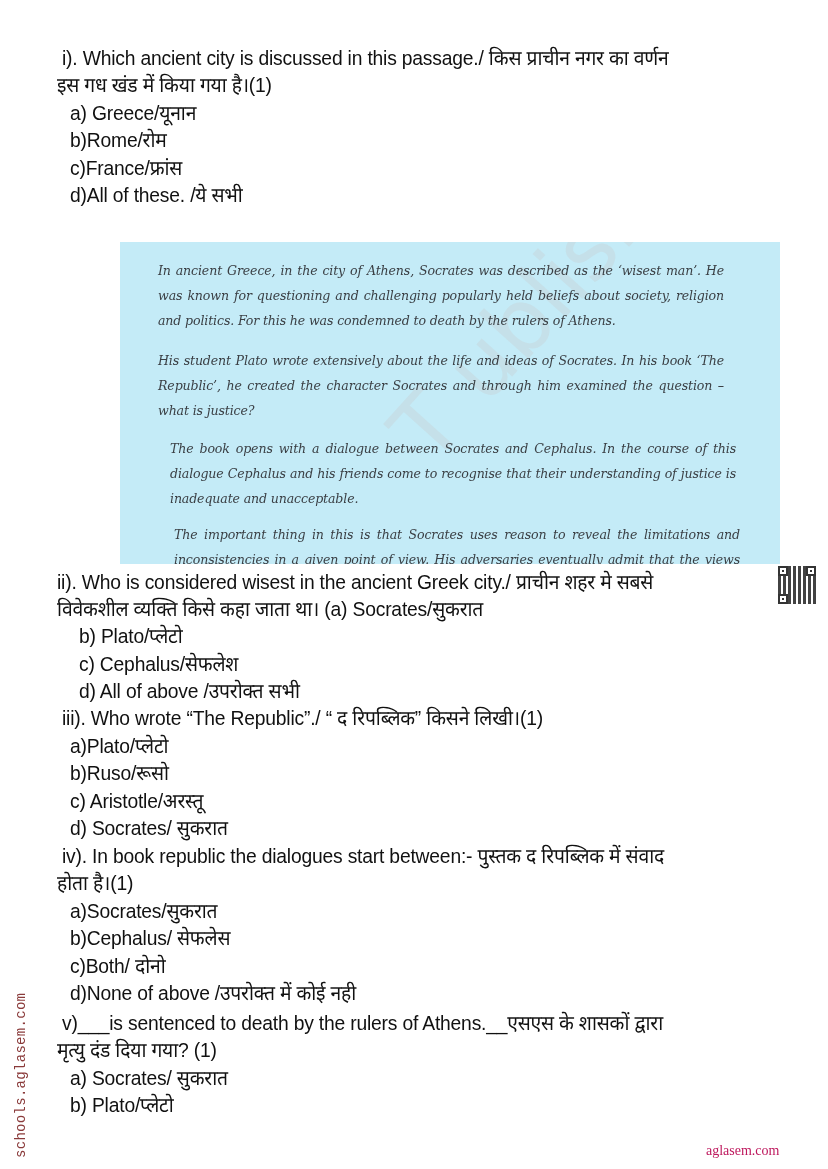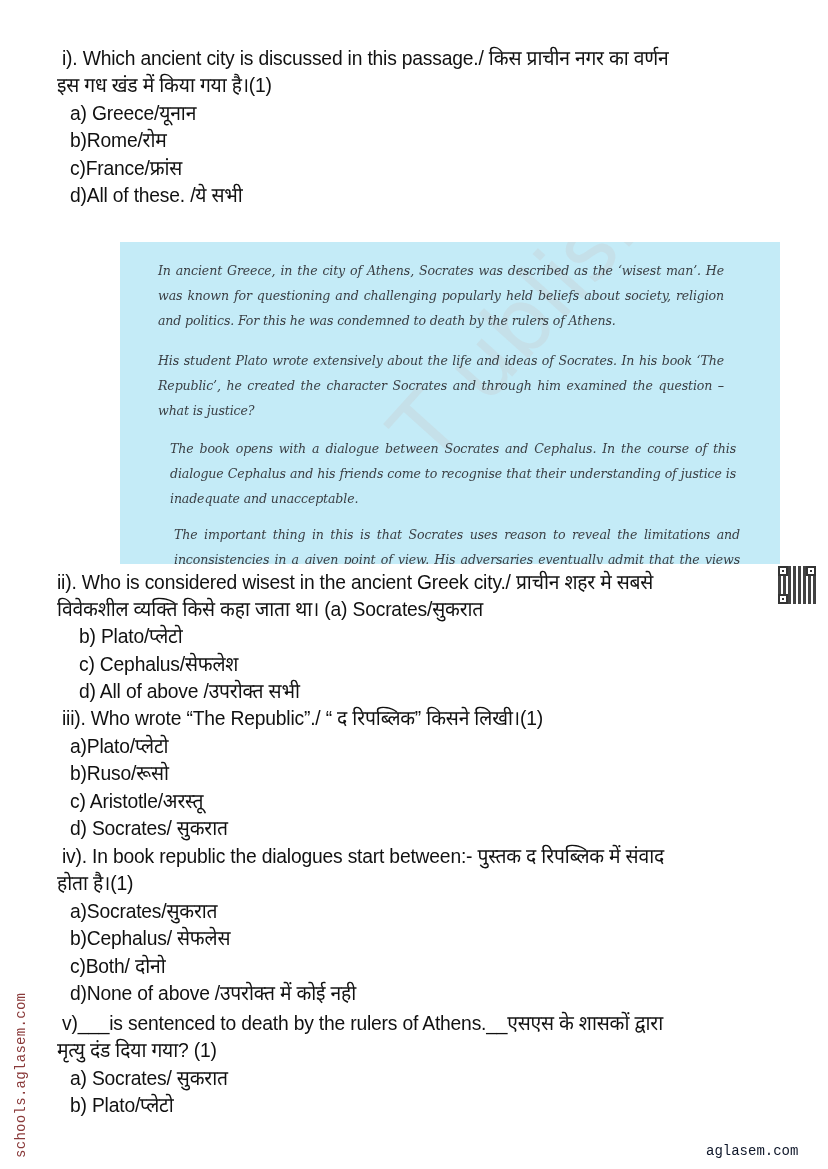--- a/index.html
+++ b/index.html
@@ -92,23 +92,23 @@
       color: #8a3b3b;
       transform: rotate(-90deg);
       transform-origin: left top;
       white-space: nowrap;
       letter-spacing: 0.3px;
     }
     .footer-url {
       position: absolute;
       left: 706px;
       top: 1143px;
-      font-family: Liberation Mono, monospace;
+      font-family: Liberation Serif, serif;
       font-size: 14px;
-      color: #0f172a;
+      color: #be185d;
       white-space: nowrap;
     }
   </style>
 </head>
 <body>
 
 <div class="line" style="left:62px; top:44px;">i). Which ancient city is discussed in this passage./ किस प्राचीन नगर का वर्णन</div>
 <div class="line" style="left:57px; top:71px;">इस गध खंड में किया गया है।(1)</div>
 <div class="line" style="left:70px; top:99px;">a)   Greece/यूनान</div>
 <div class="line" style="left:70px; top:126px;">b)Rome/रोम</div>

